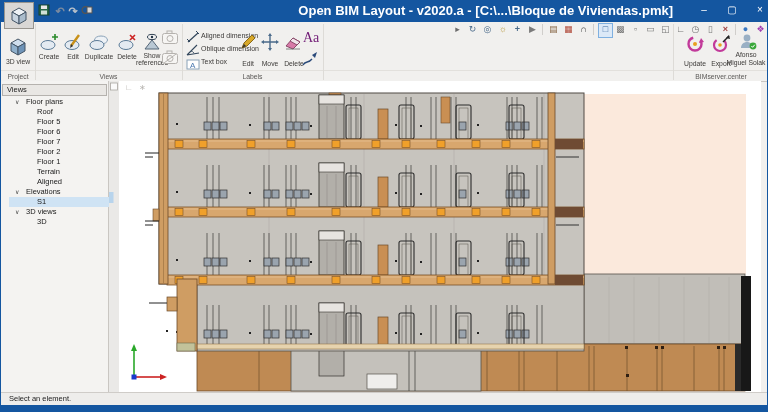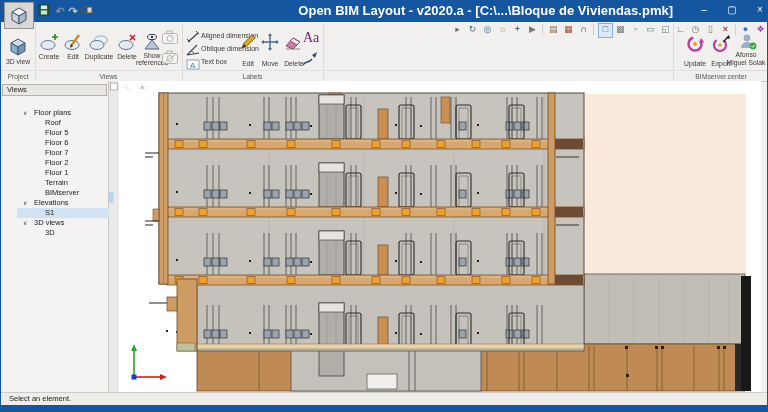--- a/index.html
+++ b/index.html
@@ -21,21 +21,21 @@
   .rowlbl{font-size:7px;color:#3c3a38;line-height:9px;white-space:nowrap;}
   .aa{font-family:"Liberation Serif",serif;font-size:14px;color:#701a75;}
   
   .mt{top:1px;width:13px;height:13px;font-size:9px;line-height:13px;text-align:center;}
   .mt.active{background:#dce9f7;border:1px solid #7fb0e0;line-height:11px;}
   .mtsep{top:2px;width:1px;height:11px;background:#d0cecb;}
   
   #sidebar{left:0;top:81px;width:108px;height:311px;background:#f4f3f1;border-right:1px solid #c9c6c2;box-sizing:border-box;}
   #sbheader{left:1px;top:3px;width:105px;height:12px;background:#e9e7e4;border:1px solid #b5b2ae;box-sizing:border-box;
             font-size:7.5px;color:#222;line-height:10px;padding-left:4px;}
-  .trow{left:16px;width:107px;height:10px;font-size:7.5px;line-height:10px;color:#1a1a1a;margin-top:11px;}
+  .trow{left:8px;width:107px;height:10px;font-size:7.5px;line-height:10px;color:#1a1a1a;}
   .trow .chev{position:absolute;left:6px;top:0;font-size:6px;color:#444;}
   .trow .glb{position:absolute;left:17px;top:0;}
   .trow .clb{position:absolute;left:28px;top:0;}
   .trow.sel{background:#cfe3f4;}
   
   #canvas{left:108px;top:81px;width:652px;height:311px;background:#fff;}
   #statusbar{left:0;top:392px;width:768px;height:28px;background:#eeedeb;border-top:1px solid #cfccc8;box-sizing:border-box;
              font-size:7.5px;color:#222;line-height:12px;padding-left:8px;}
   #bottomedge{left:0;top:405px;width:768px;height:7px;background:#1456a0;}
 </style>
@@ -276,21 +276,21 @@
     <div class="abs trow" style="top:66px">
         <span class="clb">Floor 2</span>
       </div>
     <div class="abs trow" style="top:76px">
         <span class="clb">Floor 1</span>
       </div>
     <div class="abs trow" style="top:86px">
         <span class="clb">Terrain</span>
       </div>
     <div class="abs trow" style="top:96px">
-        <span class="clb">BIMserver</span>
+        <span class="clb">Aligned</span>
       </div>
     <div class="abs trow" style="top:106px">
       <span class="chev">∨</span>
       <span class="glb">Elevations</span>
     </div>
     <div class="abs trow sel" style="top:116px">
         <span class="clb">S1</span>
       </div>
     <div class="abs trow" style="top:126px">
       <span class="chev">∨</span>

